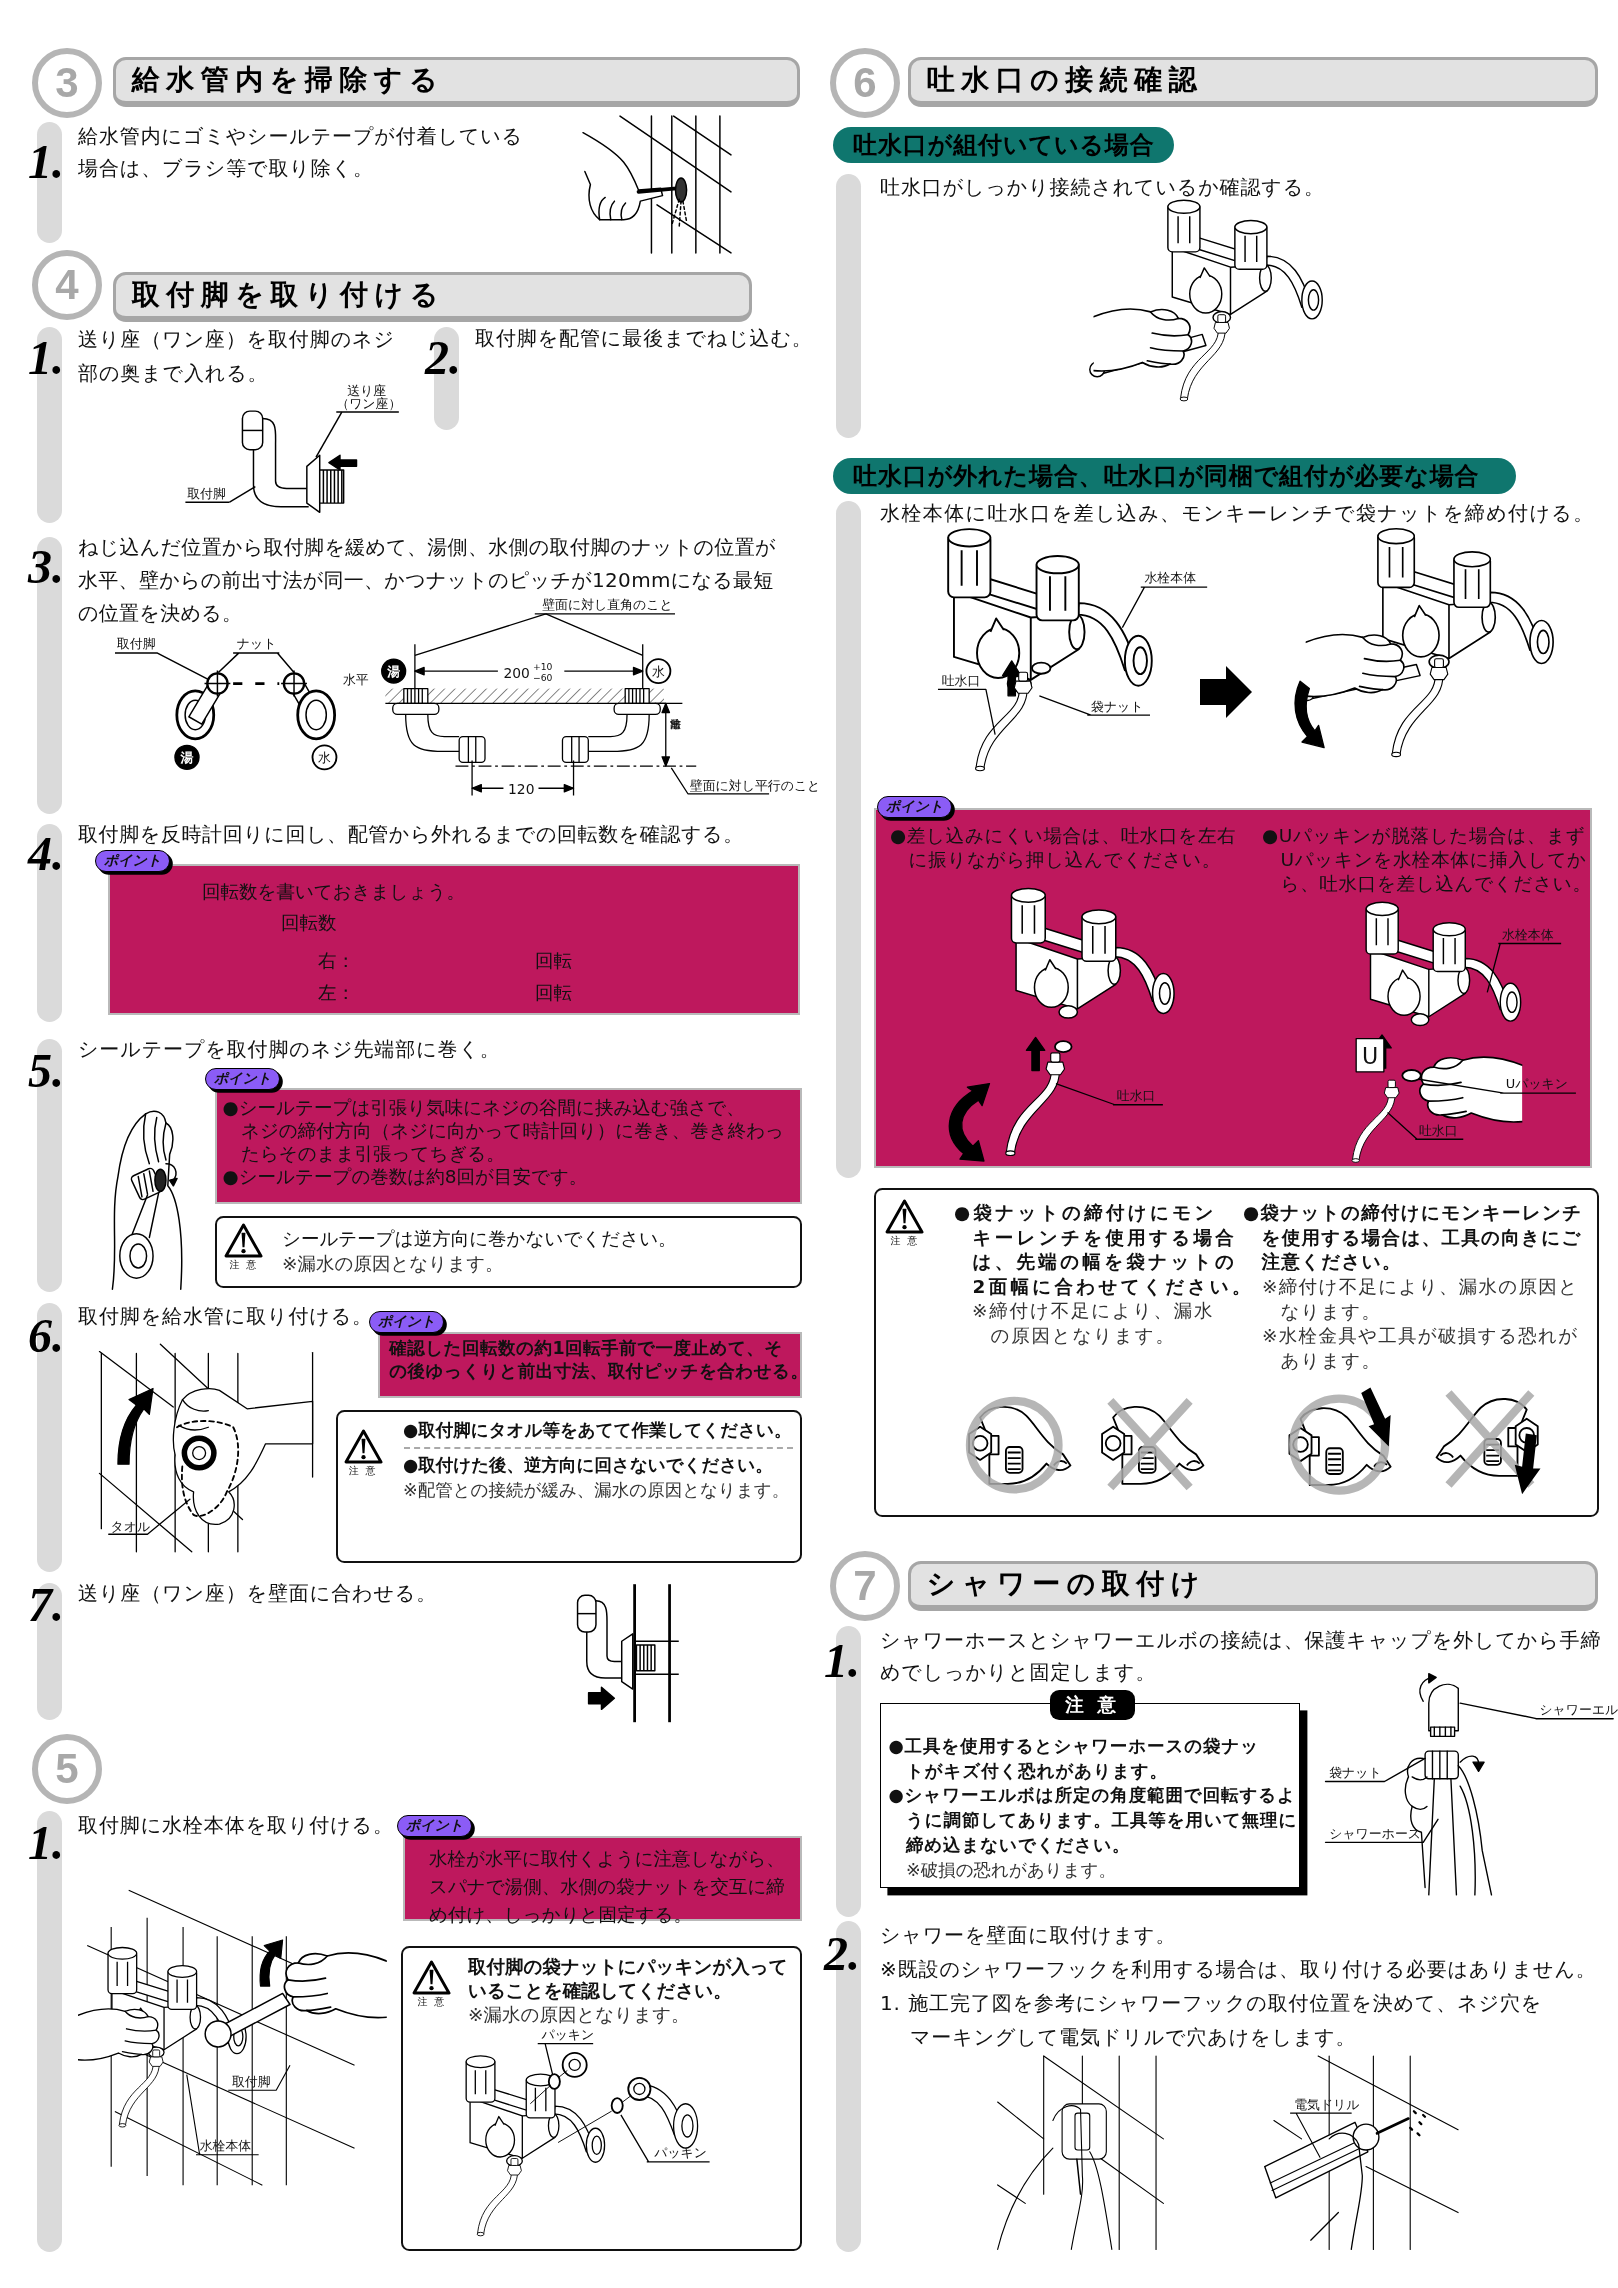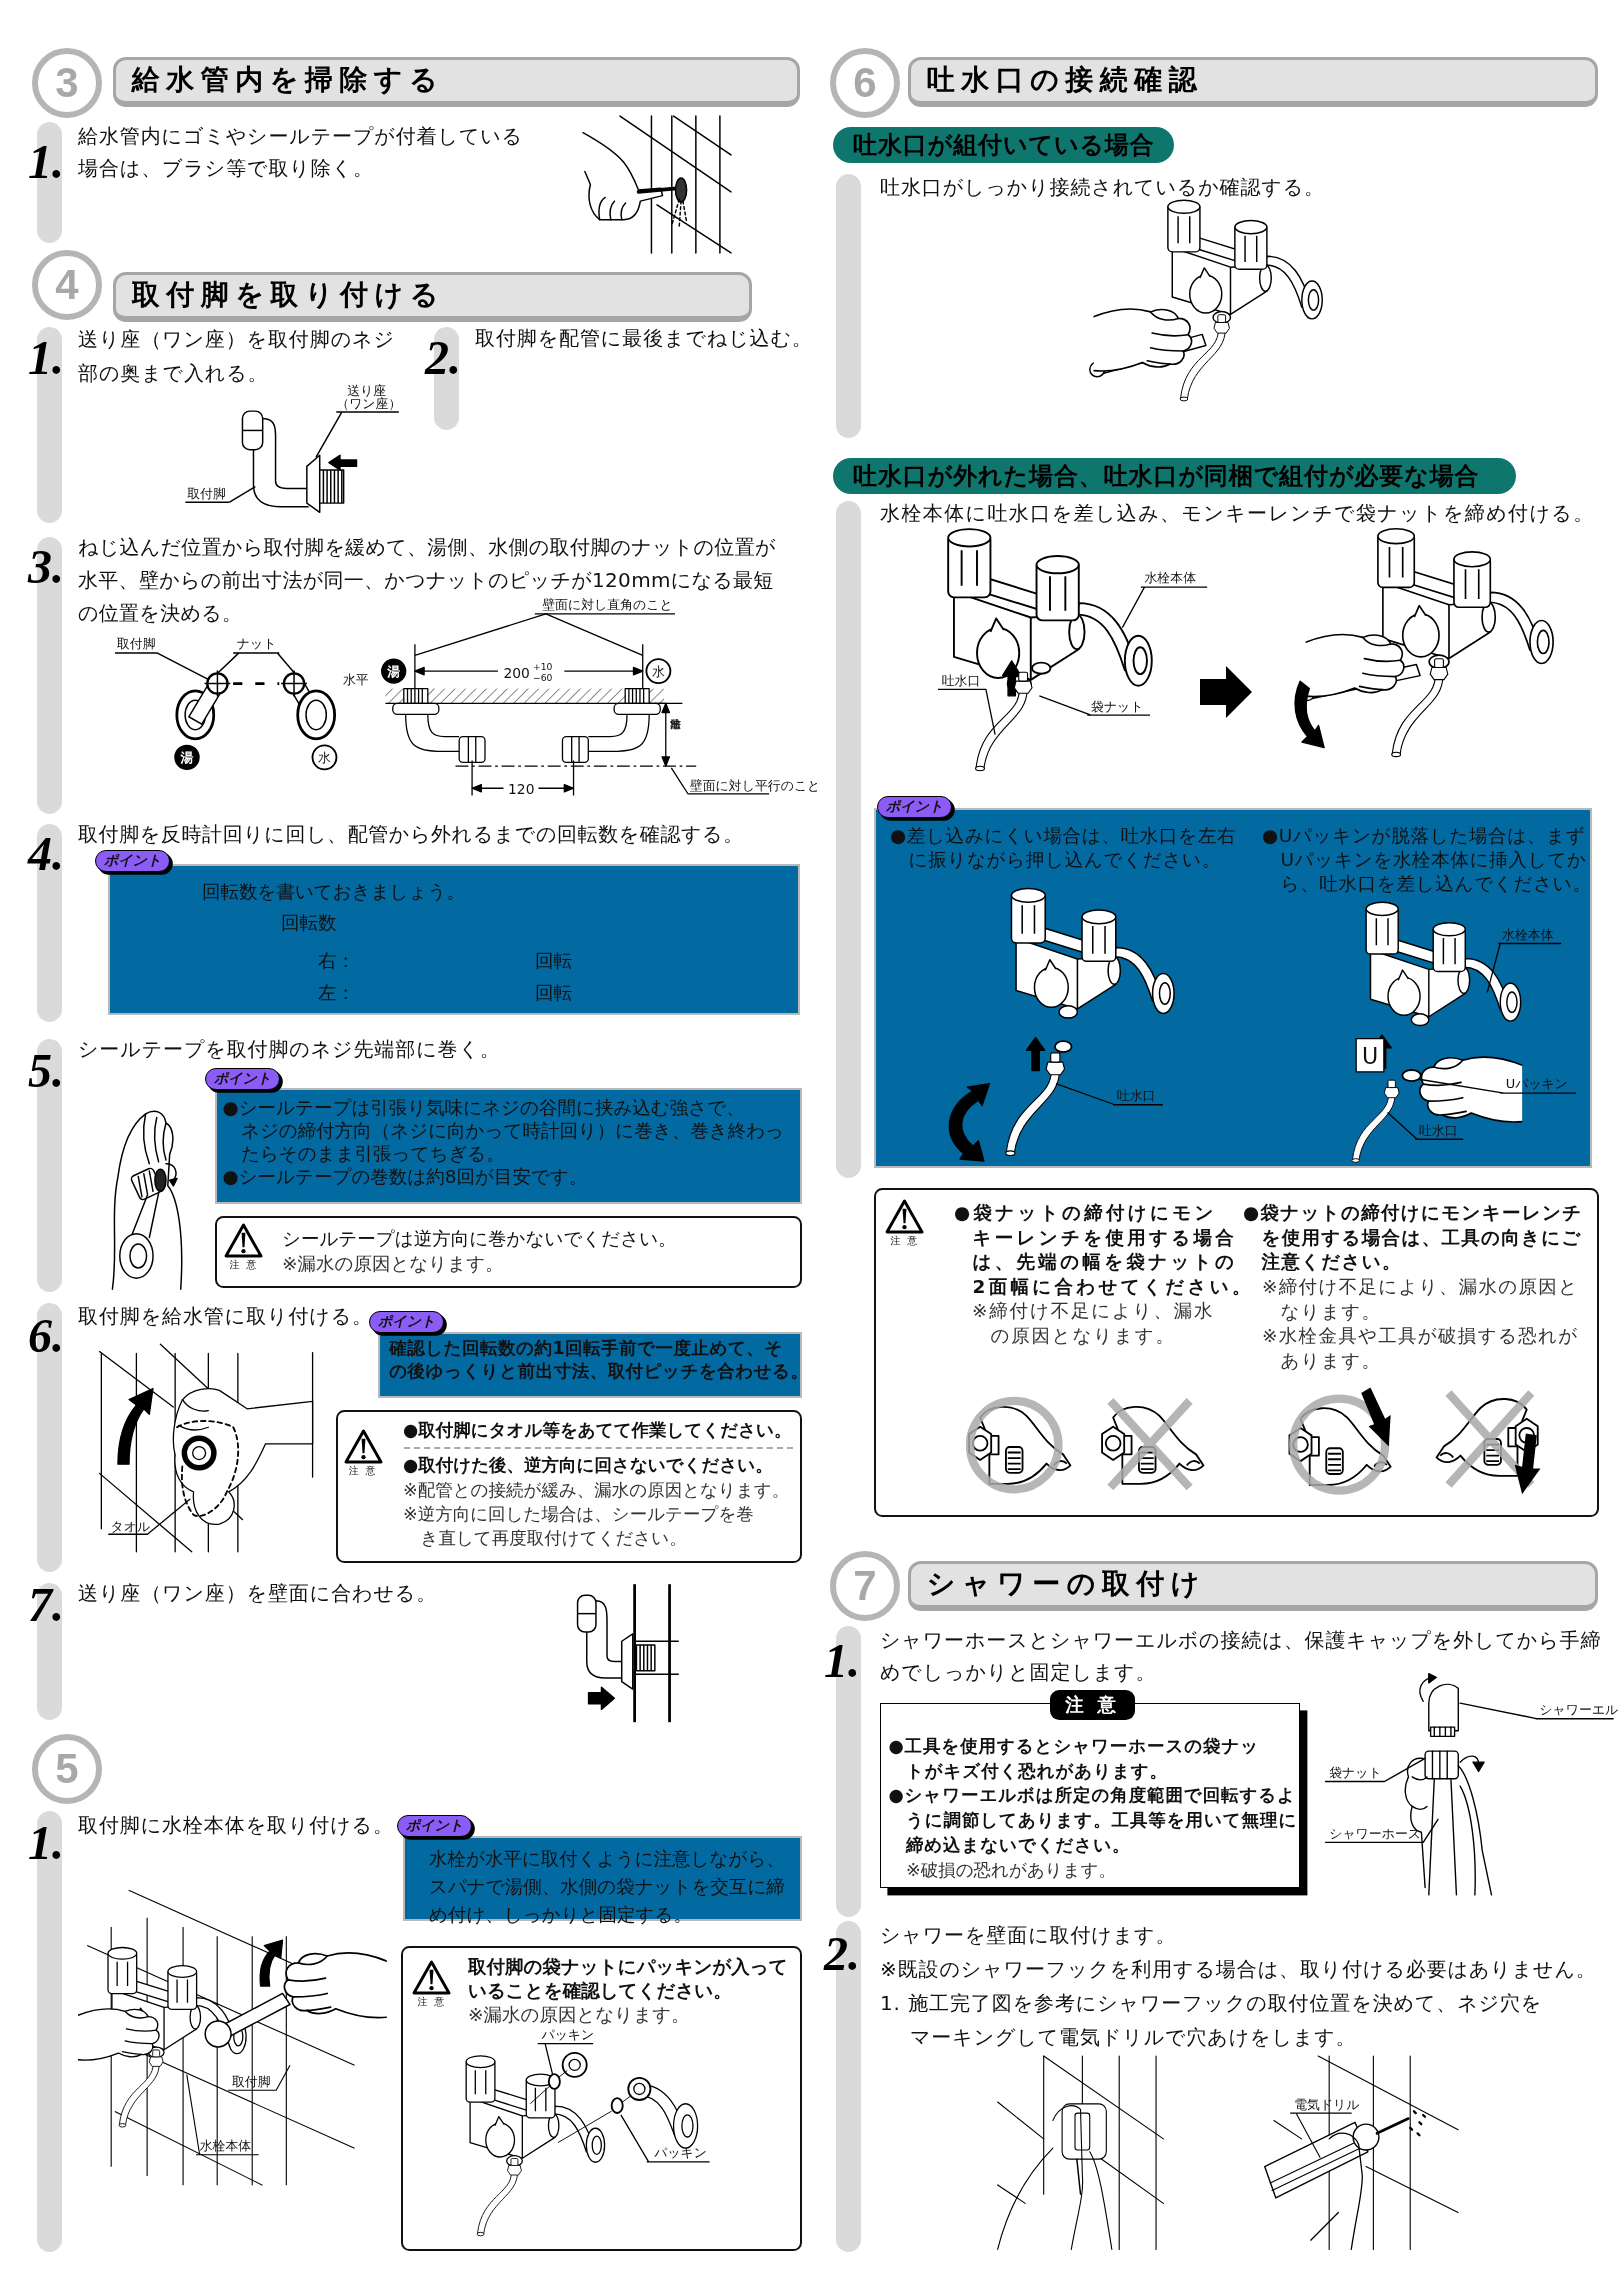--- a/index.html
+++ b/index.html
@@ -7,21 +7,21 @@
 .page{position:relative;width:1619px;height:2289px;overflow:hidden;background:#fff;color:#111;font-family:"DejaVu Sans","Liberation Sans",sans-serif;}
 .circ{position:absolute;width:70px;height:70px;border:6.5px solid #b5b5b5;border-radius:50%;background:#fff;color:#a8a8a8;font:bold 42px/57px "Liberation Sans",sans-serif;text-align:center;}
 .hbar{position:absolute;height:50px;border:3.7px solid #a6a6a6;border-bottom-width:6.5px;border-radius:13px;background:#e2e2e2;text-align:center;}
 .htitle{position:absolute;left:15.7px;top:0;font:bold 28px/40px "DejaVu Sans",sans-serif;letter-spacing:6.5px;color:#000;white-space:pre;}
 .sbar{position:absolute;width:25px;background:#dadada;border-radius:13px;}
 .snum{position:absolute;font:italic bold 48px/55px "Liberation Serif","DejaVu Serif",serif;color:#000;}
 .stext{position:absolute;font-size:20px;line-height:32px;letter-spacing:0.9px;white-space:pre;color:#111;}
 .pill{position:absolute;height:36px;background:#0f766e;border-radius:18.5px;}
 .pill span{position:absolute;left:20px;top:0;font:bold 24px/36px "DejaVu Sans",sans-serif;letter-spacing:0.9px;white-space:pre;color:#000;}
 .plabel{position:absolute;height:22px;padding:0 8px;border:1.8px solid #000;border-radius:11px;background:#8b5cf6;box-shadow:2.8px 2.8px 0 #000;font:bold italic 14px/18.5px "DejaVu Sans",sans-serif;z-index:3;white-space:pre;}
-.pbox{position:absolute;border:2.8px solid #b9b9b9;background:#0369a1;}
+.pbox{position:absolute;border:2.8px solid #b9b9b9;background:#be185d;}
 .cbox{position:absolute;border:2.8px solid #111;border-radius:8.3px;background:#fff;}
 .warn{position:absolute;width:39px;}
 .warn svg{display:block;width:39px;height:35px;}
 .warn span{display:block;text-align:center;font-size:10px;line-height:13px;letter-spacing:1.8px;}
 .t{position:absolute;white-space:pre;color:#111;}
 .b{font-weight:bold;}
 .hang{padding-left:1em;text-indent:-1em;}
 .hang15{padding-left:1.5em;text-indent:-1.5em;}
 .lbl{font-size:14px;font-family:"DejaVu Sans",sans-serif;}
 svg.il{position:absolute;overflow:visible;}
@@ -300,22 +300,20 @@
     <div class="warn" style="left:5.5px;top:16.6px;">
       <svg viewBox="0 0 40 36">
           <use href="#sym-warning"></use>
         </svg>
       <span>注 意</span>
     </div>
     <div class="t b" style="left:65px;top:5.5px;font-size:17.5px;line-height:25px;">●取付脚にタオル等をあてて作業してください。</div>
     <div style="position:absolute;left:66px;right:7.4px;top:35px;border-top:2.8px dashed #a9a9a9;"></div>
     <div class="t b" style="left:65px;top:41px;font-size:17.5px;line-height:25px;">●取付けた後、逆方向に回さないでください。</div>
     <div class="t" style="left:65px;top:66px;font-size:17.5px;line-height:24px;color:#333;">※配管との接続が緩み、漏水の原因となります。</div>
-    <div class="t hang" style="left:65px;top:90px;font-size:17.5px;line-height:24px;color:#333;">※逆方向に回した場合は、シールテープを巻
-き直して再度取付けてください。</div>
   </div>
 
   <div class="sbar" style="left:37px;top:1583px;height:137px;"></div>
   <div class="snum" style="left:28px;top:1577px;">7.</div>
   <div class="stext" style="left:78px;top:1577px;">送り座（ワン座）を壁面に合わせる。</div>
   <svg class="il" style="left:561px;top:1584px;" width="138" height="143" viewBox="0 0 150 155" stroke="#000" stroke-width="1.6" fill="none" stroke-linejoin="round">
     <line x1="80" y1="0" x2="80" y2="150" stroke-width="3"></line>
     <line x1="118" y1="0" x2="118" y2="150" stroke-width="3"></line>
     <path d="M80 62 H128 M80 98 H128"></path>
     <rect x="82" y="66" width="20" height="28" fill="#fff"></rect>

